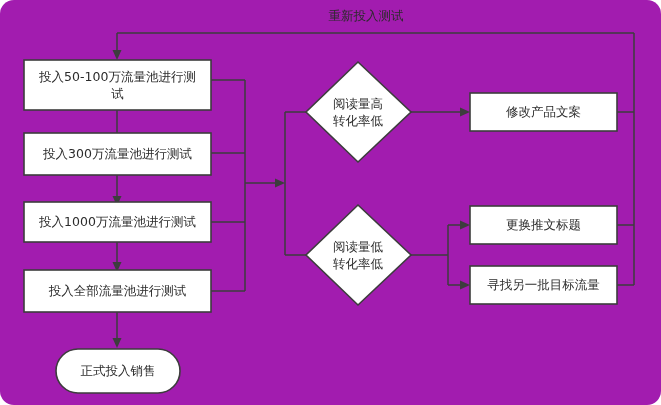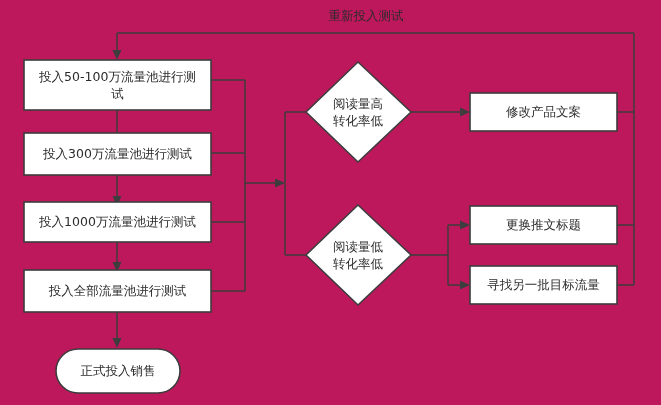--- a/index.html
+++ b/index.html
@@ -11,21 +11,22 @@
   body {
     width: 661px;
     height: 405px;
     overflow: hidden;
     font-family: "DejaVu Sans", "Liberation Sans", sans-serif;
   }
   #flowchart-canvas {
     position: relative;
     width: 661px;
     height: 405px;
-    background: #be185d;
+    background: #a21caf;
+    border-radius: 14px;
   }
   svg.flow-svg {
     position: absolute;
     top: 0;
     left: 0;
     width: 661px;
     height: 405px;
   }
   .shape-stroke {
     fill: #ffffff;

